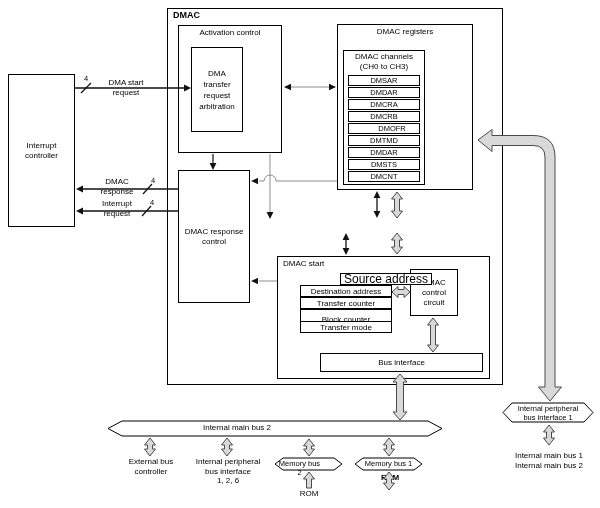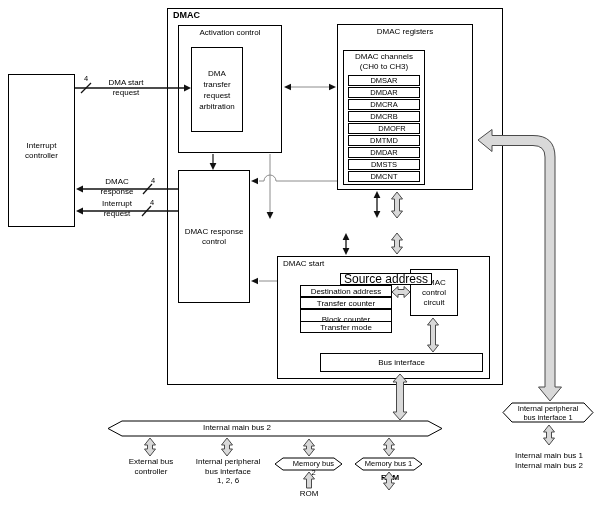--- a/index.html
+++ b/index.html
@@ -101,21 +101,21 @@
   <div class="lbl" style="left:92px;top:199px;width:50px;">Interrupt
 request</div>
   <div class="lbl busnum" style="left:146px;top:198px;width:12px;">4</div>
 
   <div class="lbl" style="left:180px;top:423px;width:114px;">Internal main bus 2</div>
   <div class="lbl" style="left:120px;top:457px;width:62px;">External bus
 controller</div>
   <div class="lbl" style="left:190px;top:457px;width:76px;">Internal peripheral
 bus interface
 1, 2, 6</div>
-  <div class="lbl small" style="left:291px;top:460px;width:45px;">Memory bus 2</div>
+  <div class="lbl small" style="left:277px;top:460px;width:45px;">Memory bus 2</div>
   <div class="lbl" style="left:294px;top:489px;width:30px;">ROM</div>
   <div class="lbl small" style="left:357px;top:460px;width:63px;">Memory bus 1</div>
   <div class="lbl" style="left:375px;top:473px;width:30px;font-weight:bold;">RAM</div>
 
   <div class="lbl small" style="left:504px;top:405px;width:88px;">Internal peripheral
 bus interface 1</div>
   <div class="lbl" style="left:505px;top:451px;width:88px;">Internal main bus 1
 Internal main bus 2</div>
 
   <svg id="arrows" width="600" height="508" viewBox="0 0 600 508">

